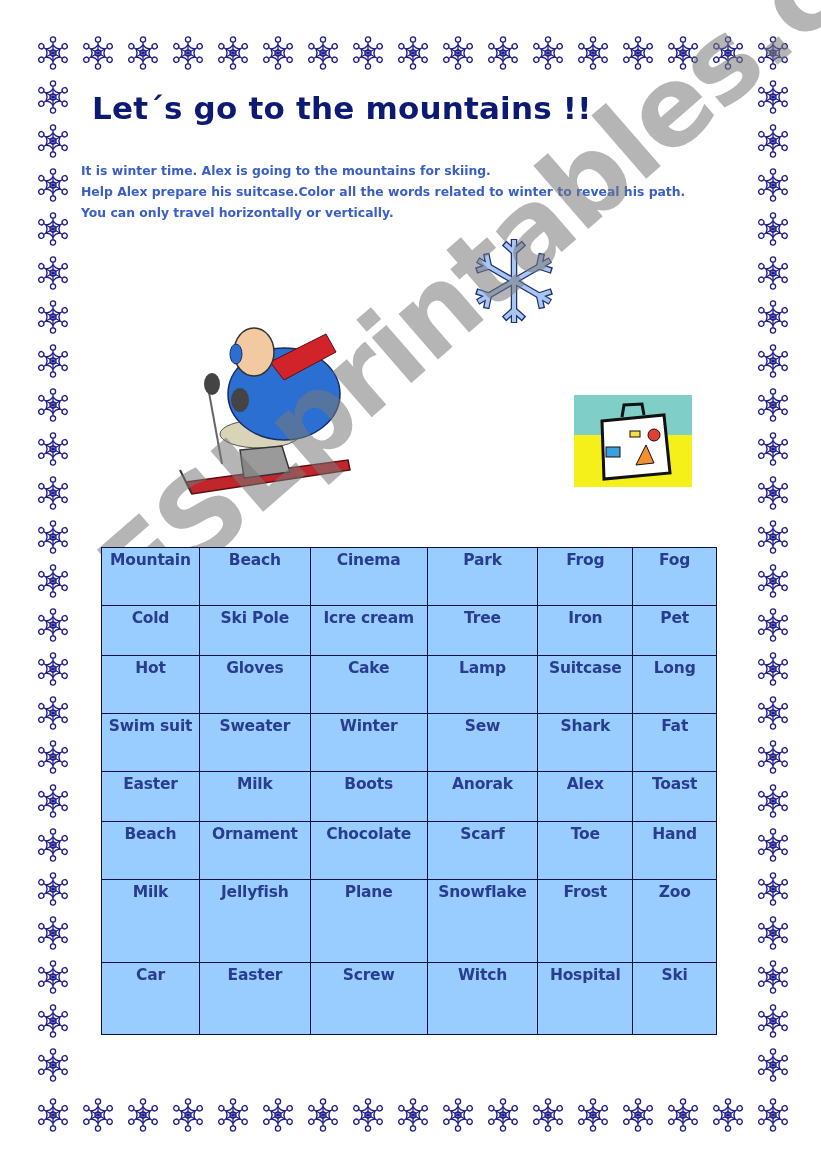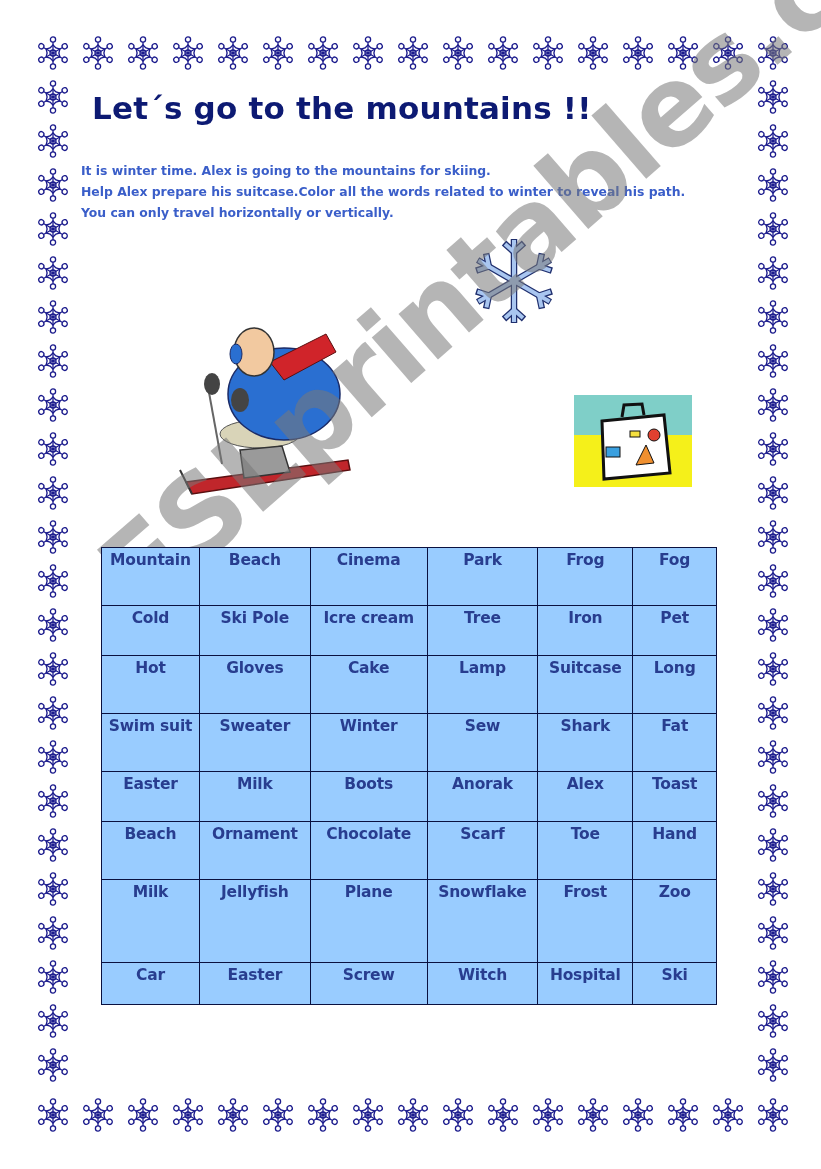--- a/index.html
+++ b/index.html
@@ -3143,21 +3143,21 @@
         <td>Hand</td>
       </tr>
       <tr style="height: 83px;">
         <td>Milk</td>
         <td>Jellyfish</td>
         <td>Plane</td>
         <td>Snowflake</td>
         <td>Frost</td>
         <td>Zoo</td>
       </tr>
-      <tr style="height: 42px;">
+      <tr style="height: 72px;">
         <td>Car</td>
         <td>Easter</td>
         <td>Screw</td>
         <td>Witch</td>
         <td>Hospital</td>
         <td>Ski</td>
       </tr>
     </tbody>
 </table>
 

